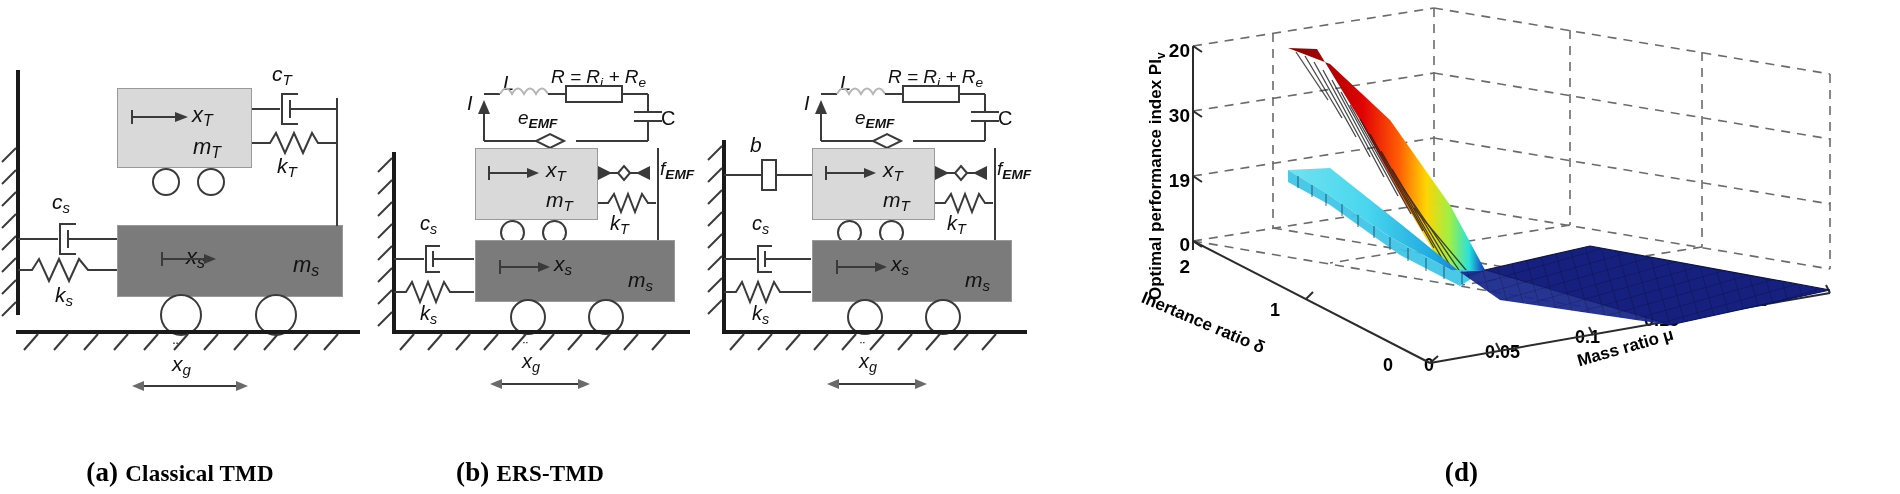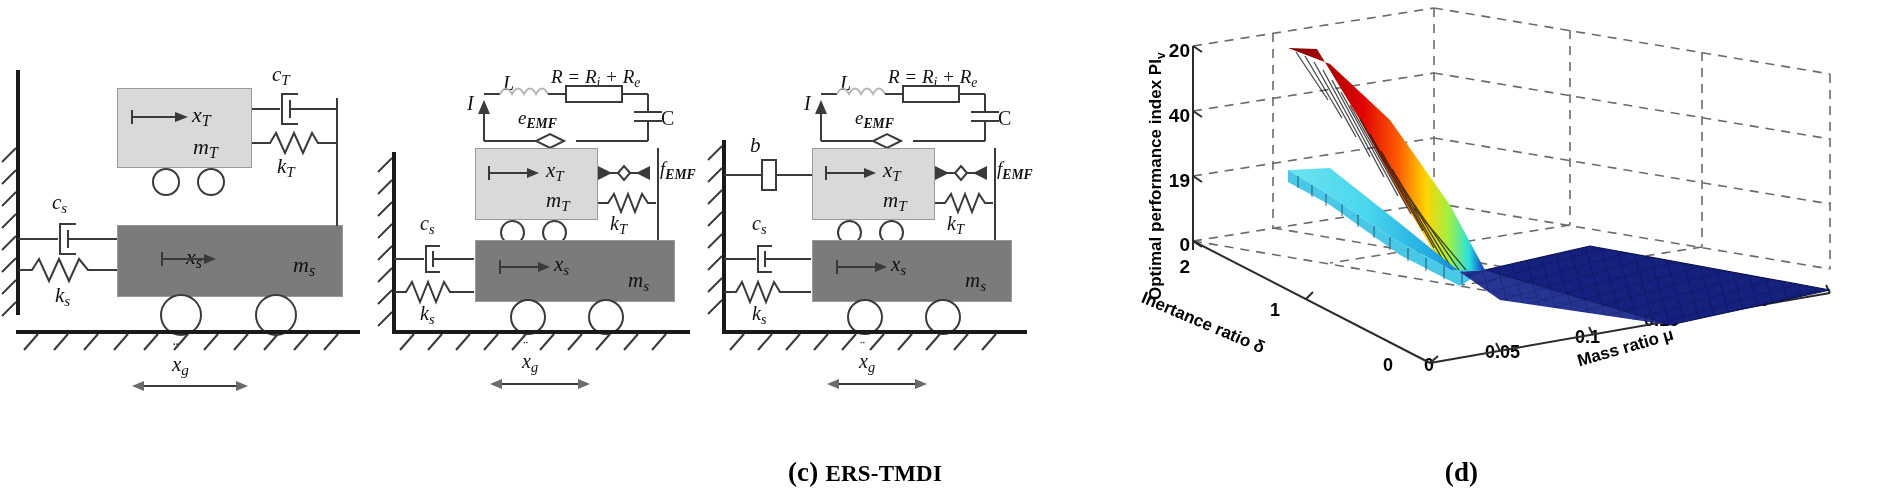--- a/index.html
+++ b/index.html
@@ -14,21 +14,21 @@
   .panel-caption .plab{font-size:27px;margin-right:7px;}
 
   
   .wall{position:absolute;background:#1a1a1a;}
   .wall-v{width:4px;}
   .wall-h{height:4px;}
   .mass{position:absolute;box-sizing:border-box;border:1px solid #9a9a9a;}
   .mass.light{background:#d9d9d9;}
   .mass.dark{background:#7b7b7b;}
   .wheel{position:absolute;border:2px solid #3a3a3a;border-radius:50%;background:#fff;}
-  .lbl{position:absolute;font-family:Liberation Serif, serif;font-style:italic;color:#111;white-space:nowrap;}
+  .lbl{position:absolute;font-family:Liberation Sans, sans-serif;font-style:italic;color:#111;white-space:nowrap;}
   .sub{font-size:0.72em;vertical-align:-0.28em;font-style:italic;}
   .line{position:absolute;background:#3a3a3a;}
   .line.v{width:2px;}
   svg.ov{position:absolute;overflow:visible;}
   .svgline{stroke:#3a3a3a;stroke-width:2;fill:none;}
   .svgline.thin{stroke-width:1.8;}
   .svgfillwhite{fill:#fff;stroke:#3a3a3a;stroke-width:2;}
   .zlabel{
     position:absolute;font-family:"Liberation Sans",sans-serif;font-weight:bold;
     font-size:17px;color:#000;transform:rotate(-90deg);transform-origin:left top;white-space:nowrap;
@@ -146,20 +146,23 @@
       <span style="position:relative;">
         <span style="position:absolute;left:1px;top:-12px;font-size:16px;font-style:normal;">¨</span>
         <span>x</span></span><span class="sub">g</span>
     </div>
     <svg class="ov" style="left:130px;top:378px;width:120px;height:16px;">
       <line class="svgline thin" x1="10" y1="8" x2="110" y2="8"></line>
       <polygon points="2,8 14,3 14,13" fill="#6a6a6a"></polygon>
       <polygon points="118,8 106,3 106,13" fill="#6a6a6a"></polygon>
     </svg>
 
+    <div class="panel-caption">
+      <span class="plab">(a)</span><span>Classical TMD</span>
+    </div>
   </div>
 
   <div class="panel" style="left:370px;width:320px;">
 
     <div class="wall wall-v" style="left:22px;top:152px;height:180px;"></div>
     <svg class="ov" style="left:4px;top:152px;width:22px;height:184px;">
       <g class="svgline">
         <line x1="18" y1="6" x2="4" y2="20"></line>
           <line x1="18" y1="28" x2="4" y2="42"></line>
         <line x1="18" y1="50" x2="4" y2="64"></line>
@@ -295,20 +298,23 @@
       <span style="position:relative;">
         <span style="position:absolute;left:1px;top:-12px;font-size:15px;font-style:normal;">¨</span>
         <span>x</span></span><span class="sub">g</span>
     </div>
     <svg class="ov" style="left:118px;top:376px;width:104px;height:16px;">
       <line class="svgline thin" x1="10" y1="8" x2="94" y2="8"></line>
       <polygon points="2,8 14,3 14,13" fill="#6a6a6a"></polygon>
       <polygon points="102,8 90,3 90,13" fill="#6a6a6a"></polygon>
     </svg>
 
+    <div class="panel-caption">
+      <span class="plab">(b)</span><span>ERS-TMD</span>
+    </div>
   </div>
 
   <div class="panel" style="left:700px;width:330px;">
 
     <div class="wall wall-v" style="left:22px;top:140px;height:192px;"></div>
     <svg class="ov" style="left:4px;top:140px;width:22px;height:196px;">
       <g class="svgline">
         <line x1="18" y1="6" x2="4" y2="20"></line>
           <line x1="18" y1="28" x2="4" y2="42"></line>
         <line x1="18" y1="50" x2="4" y2="64"></line>
@@ -447,33 +453,30 @@
       <span style="position:relative;">
         <span style="position:absolute;left:1px;top:-12px;font-size:15px;font-style:normal;">¨</span>
         <span>x</span></span><span class="sub">g</span>
     </div>
     <svg class="ov" style="left:125px;top:376px;width:104px;height:16px;">
       <line class="svgline thin" x1="10" y1="8" x2="94" y2="8"></line>
       <polygon points="2,8 14,3 14,13" fill="#6a6a6a"></polygon>
       <polygon points="102,8 90,3 90,13" fill="#6a6a6a"></polygon>
     </svg>
 
-    <div class="panel-caption">
-      <span class="plab">(c)</span><span>ERS-TMDI</span>
-    </div>
   </div>
 
   <div class="panel" style="left:1030px;width:870px;">
 
     <div class="zlabel" style="left:116px;top:300px;">
       <span>Optimal performance index PI</span><span style="font-size:12px;vertical-align:-0.3em;">v</span>
     </div>
 
     <div class="ztick" style="left:118px;top:40px;width:42px;">20</div>
-    <div class="ztick" style="left:118px;top:105px;width:42px;">40</div>
+    <div class="ztick" style="left:118px;top:105px;width:42px;">30</div>
     <div class="ztick" style="left:118px;top:170px;width:42px;">19</div>
     <div class="ztick" style="left:118px;top:234px;width:42px;">0</div>
 
     <div class="ztick" style="left:118px;top:256px;width:42px;">2</div>
     <div class="axtick" style="left:240px;top:300px;">1</div>
     <div class="axtick" style="left:353px;top:355px;">0</div>
 
     <div class="axtick" style="left:394px;top:355px;">0</div>
     <div class="axtick" style="left:455px;top:342px;">0.05</div>
     <div class="axtick" style="left:545px;top:327px;">0.1</div>

